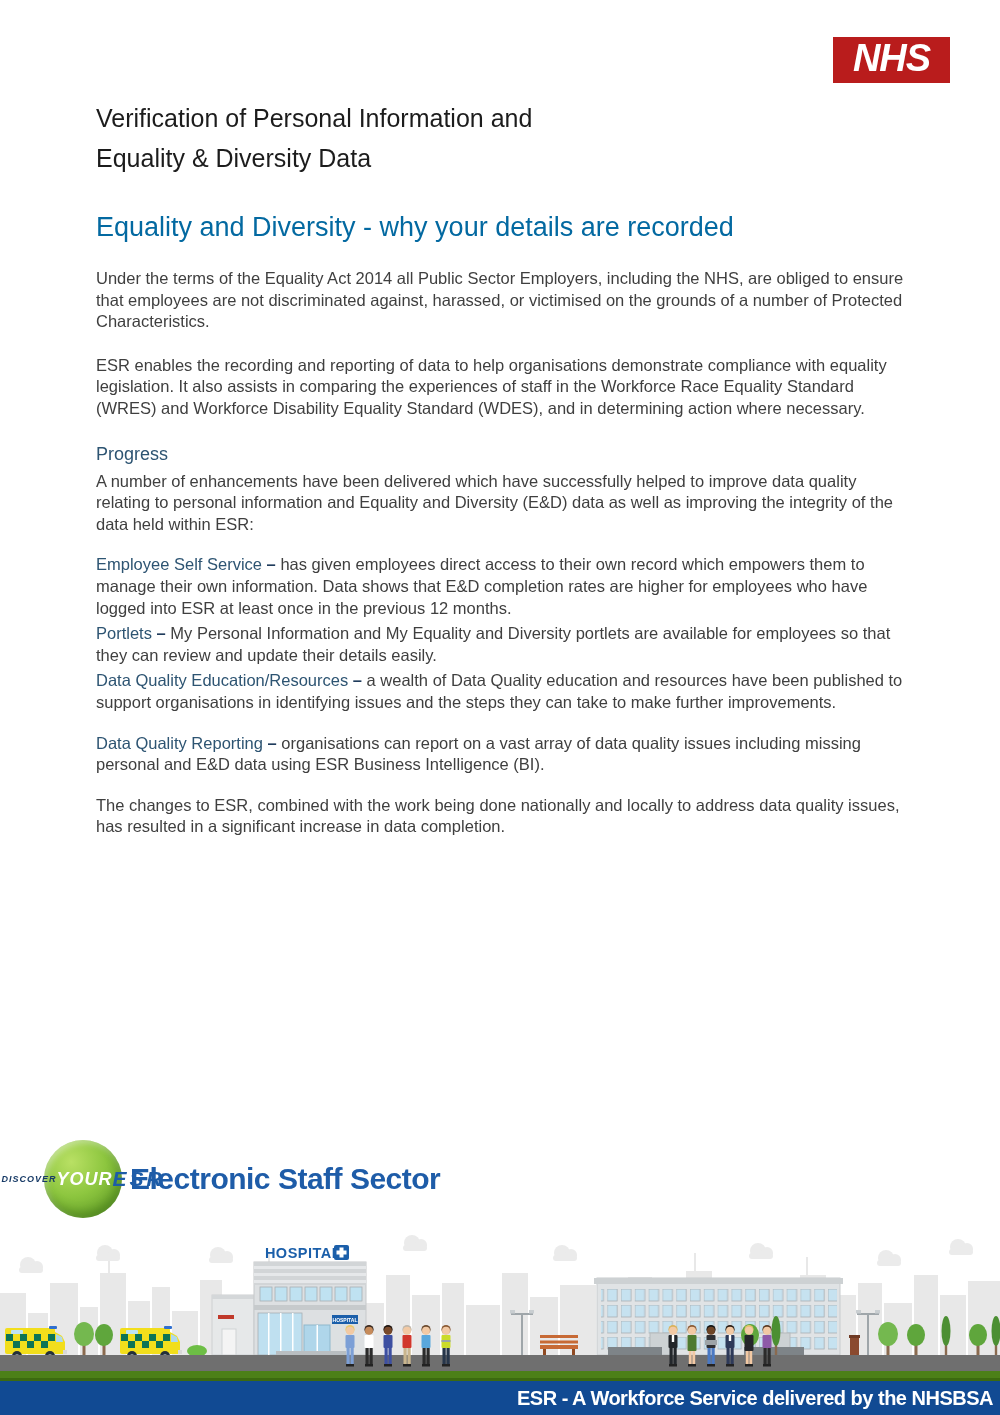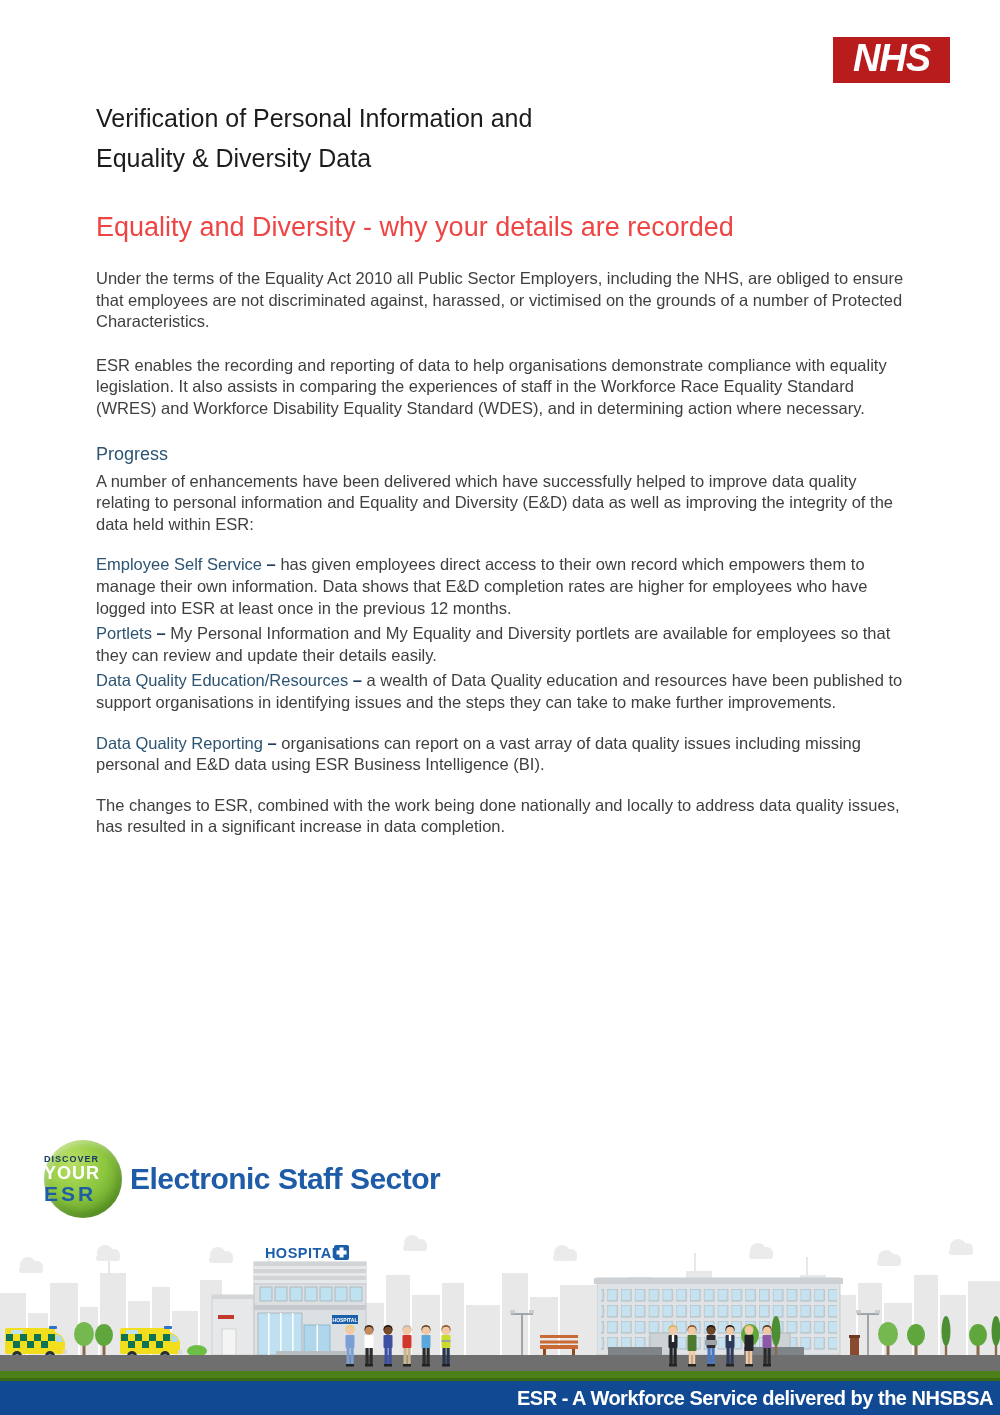--- a/index.html
+++ b/index.html
@@ -9,33 +9,33 @@
   }
   
   .nhs-logo{
     position:absolute;left:833px;top:37px;width:117px;height:46px;
     background:#b91c1c;color:#ffffff;display:flex;align-items:flex-start;justify-content:center;
     font-style:italic;font-weight:bold;font-size:38px;letter-spacing:-1px;
   }
   
   .content{position:absolute;left:96px;top:98px;width:812px;color:#3F3F3F;}
   .title{font-size:25px;line-height:40px;color:#1c1c1c;font-weight:400;}
-  .subtitle{margin-top:34px;font-size:27px;line-height:30px;color:#ef4444;font-weight:400;}
+  .subtitle{margin-top:34px;font-size:27px;line-height:30px;color:#0369a1;font-weight:400;}
   .h-progress{margin-top:21px;font-size:18px;line-height:26px;color:#2D5472;font-weight:400;}
   .p{font-size:16.5px;line-height:21.6px;margin:0;}
   .mt26{margin-top:26px;} .mt22{margin-top:22px;} .mt20{margin-top:4px;} .mt19{margin-top:19px;}
   .lead{color:#2D5472;}
   .dash{color:#1F3B5C;font-weight:bold;}
   
   .branding{position:absolute;left:44px;top:1140px;display:flex;align-items:center;}
   .esr-badge{
     width:78px;height:78px;border-radius:50%;
     background:radial-gradient(circle at 35% 28%, #b9e064 0%, #8dc63f 45%, #6aa52c 78%, #5b9422 100%);
     box-shadow:inset -3px -6px 10px rgba(40,90,10,.35), inset 2px 3px 6px rgba(255,255,255,.45);
-    display:flex;flex-direction:column;justify-content:center;
+    display:flex;flex-direction:row;align-items:center;justify-content:center;font-style:italic;
   }
   .badge-l1{font-size:9px;font-weight:bold;color:#173A66;letter-spacing:1px;line-height:10px;}
   .badge-l2{font-size:18px;font-weight:bold;color:#ffffff;letter-spacing:1px;line-height:19px;}
   .badge-l3{font-size:21px;font-weight:bold;color:#1D5CA7;letter-spacing:3px;line-height:22px;}
   .esr-wordmark{margin-left:8px;font-size:30px;font-weight:bold;color:#1E5CA8;letter-spacing:-0.5px;}
   
   .scene{position:absolute;left:0;top:1225px;width:1000px;height:156px;}
   .footer-bar{
     position:absolute;left:0;top:1381px;width:1000px;height:34px;background:#114A93;
     display:flex;align-items:center;justify-content:flex-end;padding-left:8px;
@@ -51,21 +51,21 @@
     <span>NHS</span>
   </div>
 
   <div class="content">
     <div class="title">
       <div>Verification of Personal Information and</div>
       <div>Equality &amp; Diversity Data</div>
     </div>
     <div class="subtitle">Equality and Diversity - why your details are recorded</div>
 
-    <p class="p mt26">Under the terms of the Equality Act 2010 all Public Sector Employers, including the NHS, are obliged to ensure that employees are not discriminated against, harassed, or victimised on the grounds of a number of Protected Characteristics.</p>
+    <p class="p mt26">Under the terms of the Equality Act 2014 all Public Sector Employers, including the NHS, are obliged to ensure that employees are not discriminated against, harassed, or victimised on the grounds of a number of Protected Characteristics.</p>
     <p class="p mt22">ESR enables the recording and reporting of data to help organisations demonstrate compliance with equality legislation. It also assists in comparing the experiences of staff in the Workforce Race Equality Standard (WRES) and Workforce Disability Equality Standard (WDES), and in determining action where necessary.</p>
 
     <div class="h-progress">Progress</div>
 
     <p class="p mt20">A number of enhancements have been delivered which have successfully helped to improve data quality relating to personal information and Equality and Diversity (E&amp;D) data as well as improving the integrity of the data held within ESR:</p>
 
     <p class="p mt19">
       <span class="lead">Employee Self Service</span>
       <span class="dash">–</span>
       <span>has given employees direct access to their own record which empowers them to manage their own information. Data shows that E&amp;D completion rates are higher for employees who have logged into ESR at least once in the previous 12 months.</span>

